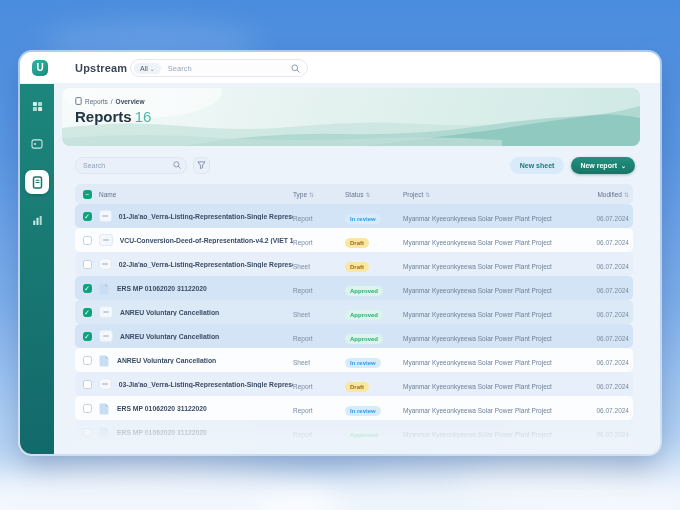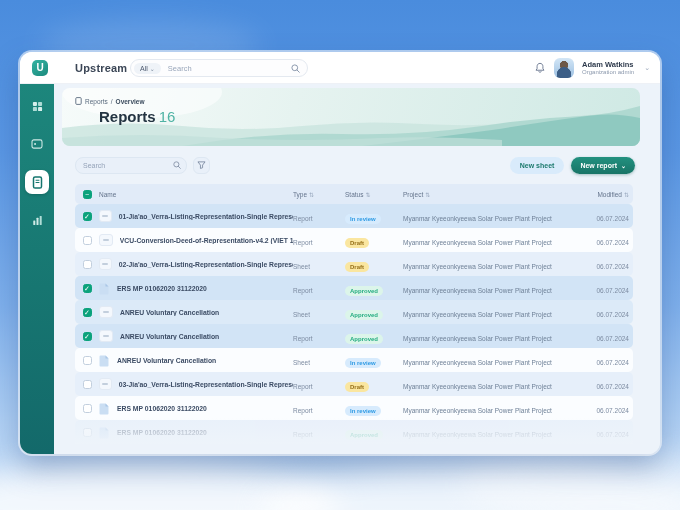--- a/index.html
+++ b/index.html
@@ -51,21 +51,21 @@
   .side-item.active { background:#ffffff; box-shadow:0 1px 3px rgba(0,40,40,.25); }
   .main { flex:1; position:relative; background:#edf3fa; }
 
   
   .banner { position:absolute; left:8px; top:4px; right:20px; height:58px; border-radius:8px; overflow:hidden;
     background:linear-gradient(105deg,#f6fbfa 0%,#e6f3f0 40%,#cfe9e4 100%); }
   .banner svg.mtn { position:absolute; inset:0; width:100%; height:100%; }
   .crumbs { position:absolute; left:13px; top:9px; display:flex; align-items:center; gap:3px;
     font-size:6.5px; color:#5a6b7e; }
   .crumbs .cur { color:#3c4c5e; font-weight:bold; }
-  .banner-title { position:absolute; left:13px; top:20px; font-size:15px; font-weight:bold; color:#243442;margin-left:24px; }
+  .banner-title { position:absolute; left:13px; top:20px; font-size:15px; font-weight:bold; color:#243442; }
   .banner-title .count { color:#4fb3a4; font-weight:normal; margin-left:3px; }
 
   
   .toolbar { position:absolute; left:21px; right:25px; top:72px; height:18px; display:flex; align-items:center; }
   .tb-search { width:112px; height:17px; border-radius:8px; background:#e9f0f9; border:1px solid #dde7f2;
     display:flex; align-items:center; }
   .tb-search .ph { margin-left:7px; font-size:7px; color:#94a2b8; flex:1; }
   .tb-search .mag { margin-right:5px; }
   .filter-btn { width:17px; height:17px; margin-left:6px; border-radius:6px; background:#e9f0f9;
     border:1px solid #dde7f2; display:flex; align-items:center; justify-content:center; }
@@ -131,32 +131,20 @@
         <div class="scope">
           <span>All</span>
           <span class="chev">⌄</span>
         </div>
         <span class="search-ph">Search</span>
         <svg class="mag" width="9" height="9" viewBox="0 0 10 10">
             <circle cx="4.2" cy="4.2" r="3.2" fill="none" stroke="#8c99ad" stroke-width="1.1"></circle>
             <line x1="6.6" y1="6.6" x2="9.2" y2="9.2" stroke="#8c99ad" stroke-width="1.1" stroke-linecap="round"></line>
           </svg>
       </div>
-      <div class="top-right">
-        <svg class="bell" viewBox="0 0 14 14">
-            <path d="M7 1.6c-2.2 0-3.4 1.6-3.4 3.6v2.4L2.4 9.6h9.2l-1.2-2V5.2c0-2-1.2-3.6-3.4-3.6z" fill="none" stroke="#6b7890" stroke-width="1.1" stroke-linejoin="round"></path>
-            <path d="M5.7 11.2a1.4 1.4 0 0 0 2.6 0" fill="none" stroke="#6b7890" stroke-width="1.1" stroke-linecap="round"></path>
-          </svg>
-        <div class="avatar"></div>
-        <div class="user-meta">
-          <div class="user-name">Adam Watkins</div>
-          <div class="user-role">Organization admin</div>
-        </div>
-        <span class="user-chev">⌄</span>
-      </div>
     </div>
 
     <div class="body">
 
       <div class="sidebar">
         <div class="side-item">
           <svg width="11" height="11" viewBox="0 0 12 12">
               <rect x="1" y="1" width="4.4" height="4.4" rx="1" fill="#d6efec"></rect>
               <rect x="6.6" y="1" width="4.4" height="4.4" rx="1" fill="#aedcd6"></rect>
               <rect x="1" y="6.6" width="4.4" height="4.4" rx="1" fill="#aedcd6"></rect>

